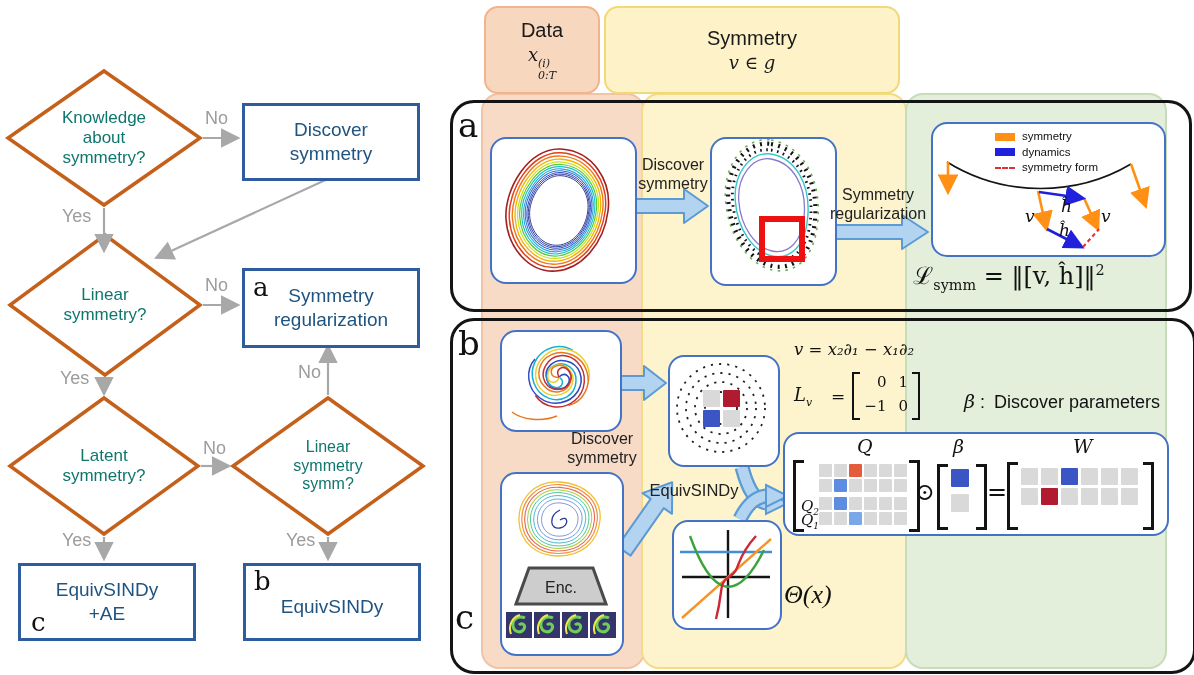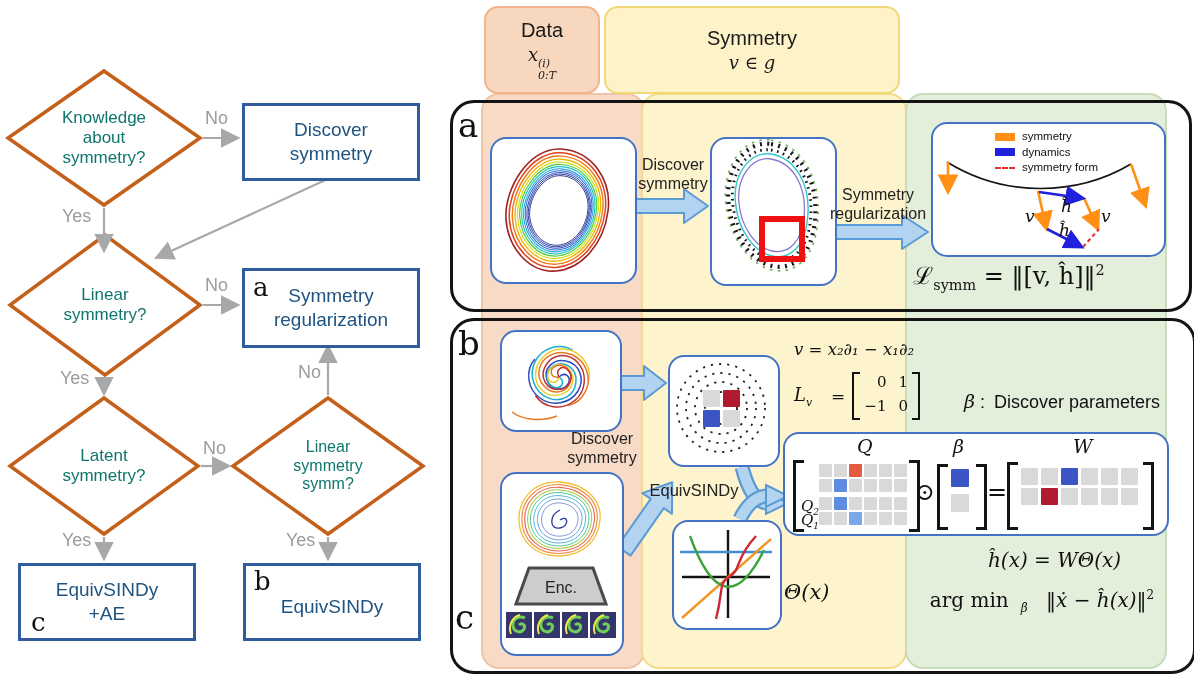--- a/index.html
+++ b/index.html
@@ -355,21 +355,21 @@
   <div class="wbox" style="left:672px;top:520px;width:106px;height:106px;">
     <svg width="101" height="101" viewBox="0 0 101 101">
       <line x1="8" y1="55" x2="96" y2="55" stroke="#141414" stroke-width="2.4"></line>
       <line x1="54" y1="8" x2="54" y2="96" stroke="#141414" stroke-width="2.4"></line>
       <line x1="6" y1="30" x2="98" y2="30" stroke="#3f8fd2" stroke-width="2.4"></line>
       <line x1="8" y1="96" x2="97" y2="17" stroke="#f59324" stroke-width="2.4"></line>
       <path d="M 16,14 Q 50,108 90,28" stroke="#3ca33c" stroke-width="2.4" fill="none"></path>
       <path d="M 42,97 C 50,66 44,62 55,55 C 68,47 60,38 82,14" stroke="#cc2936" stroke-width="2.4" fill="none"></path>
     </svg>
   </div>
-  <div class="eqline" style="left:784px;top:580px;width:64px;font-size:21px;text-align:left;font-style:italic;">Θ(x)</div>
+  <div class="eqline" style="left:784px;top:580px;width:64px;font-size:26px;text-align:left;font-style:italic;font-family:Liberation Serif, serif;">Θ(x)</div>
 
   <div class="abs" style="left:952px;top:390px;z-index:4;font-size:18px;color:#111;">
     <span class="math" style="font-size:19px;">β</span>
     <span>:</span>
     <span style="margin-left:4px;">Discover parameters</span>
   </div>
 
   <div class="wbox" style="left:783px;top:432px;width:382px;height:100px;">
     <span class="qlab" style="left:72px;top:1px;">Q</span>
     <span class="qlab" style="left:168px;top:1px;">β</span>
@@ -425,18 +425,14 @@
         <div class="cell" style="background: rgb(217, 217, 217);"></div>
         <div class="cell" style="background: rgb(176, 27, 48);"></div>
         <div class="cell" style="background: rgb(217, 217, 217);"></div>
         <div class="cell" style="background: rgb(217, 217, 217);"></div>
         <div class="cell" style="background: rgb(217, 217, 217);"></div>
         <div class="cell" style="background: rgb(217, 217, 217);"></div>
       </div>
     <span class="brk brk-r" style="left:358px;top:28px;height:62px;"></span>
   </div>
 
-  <div class="eqline math" style="left:935px;top:548px;width:215px;font-size:20px;">ĥ(x) = WΘ(x)</div>
-  <div class="eqline" style="left:912px;top:588px;width:260px;font-size:20px;">
-    <span>arg min</span><sub class="small math">β</sub><span class="math"> ‖ẋ − ĥ(x)‖</span><sup class="small">2</sup>
-  </div>
 
 </div>
 
 </body></html>

